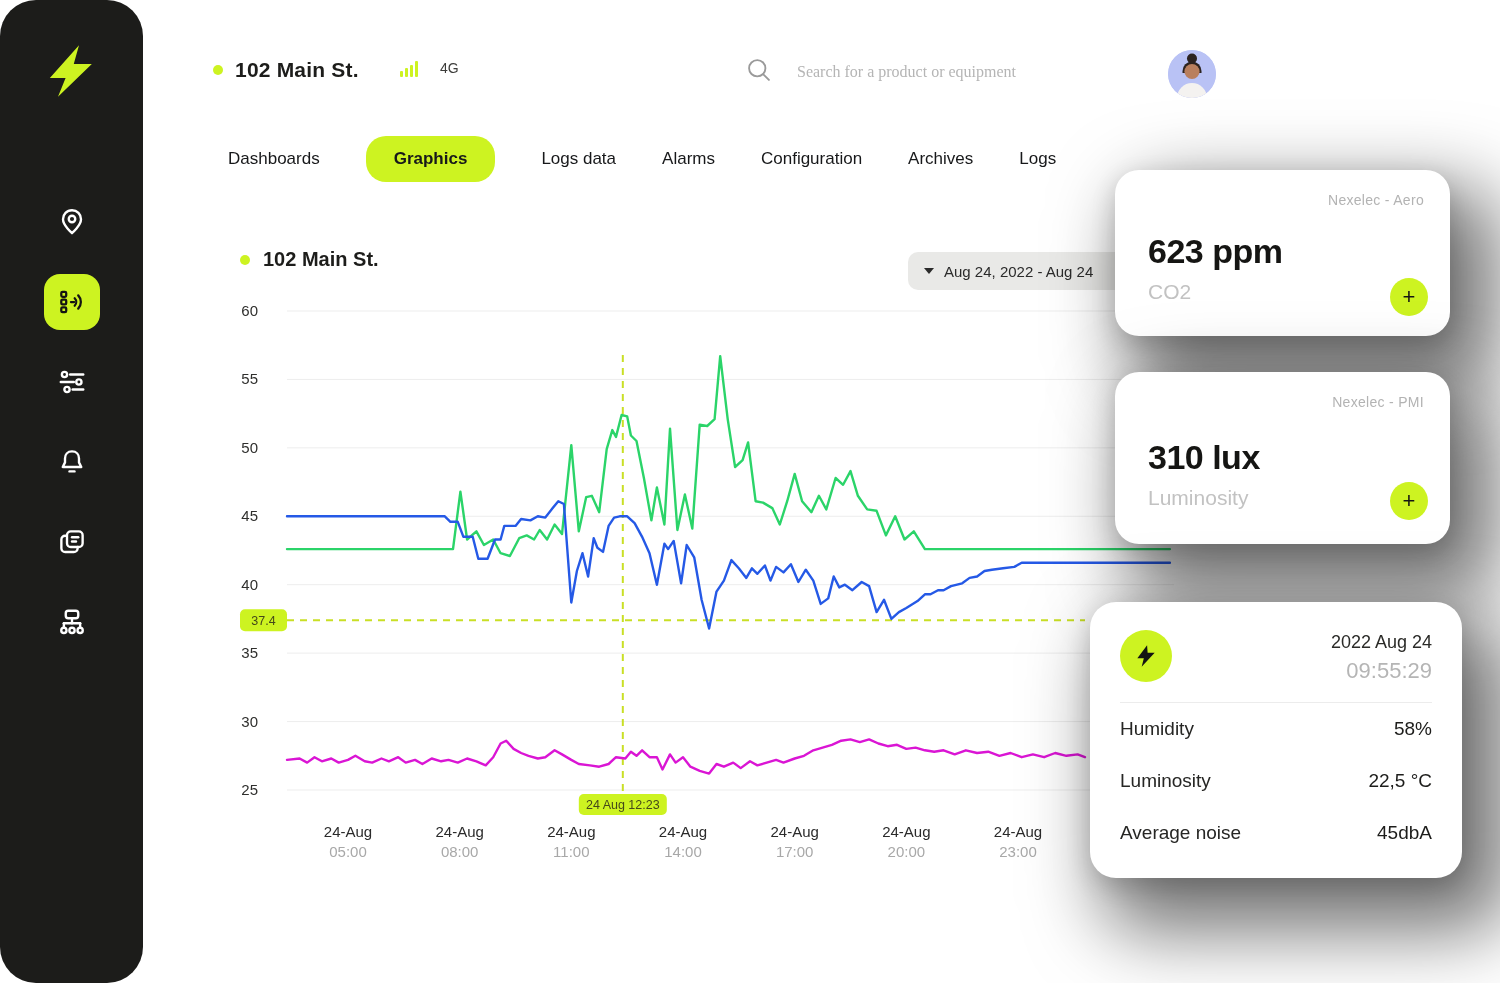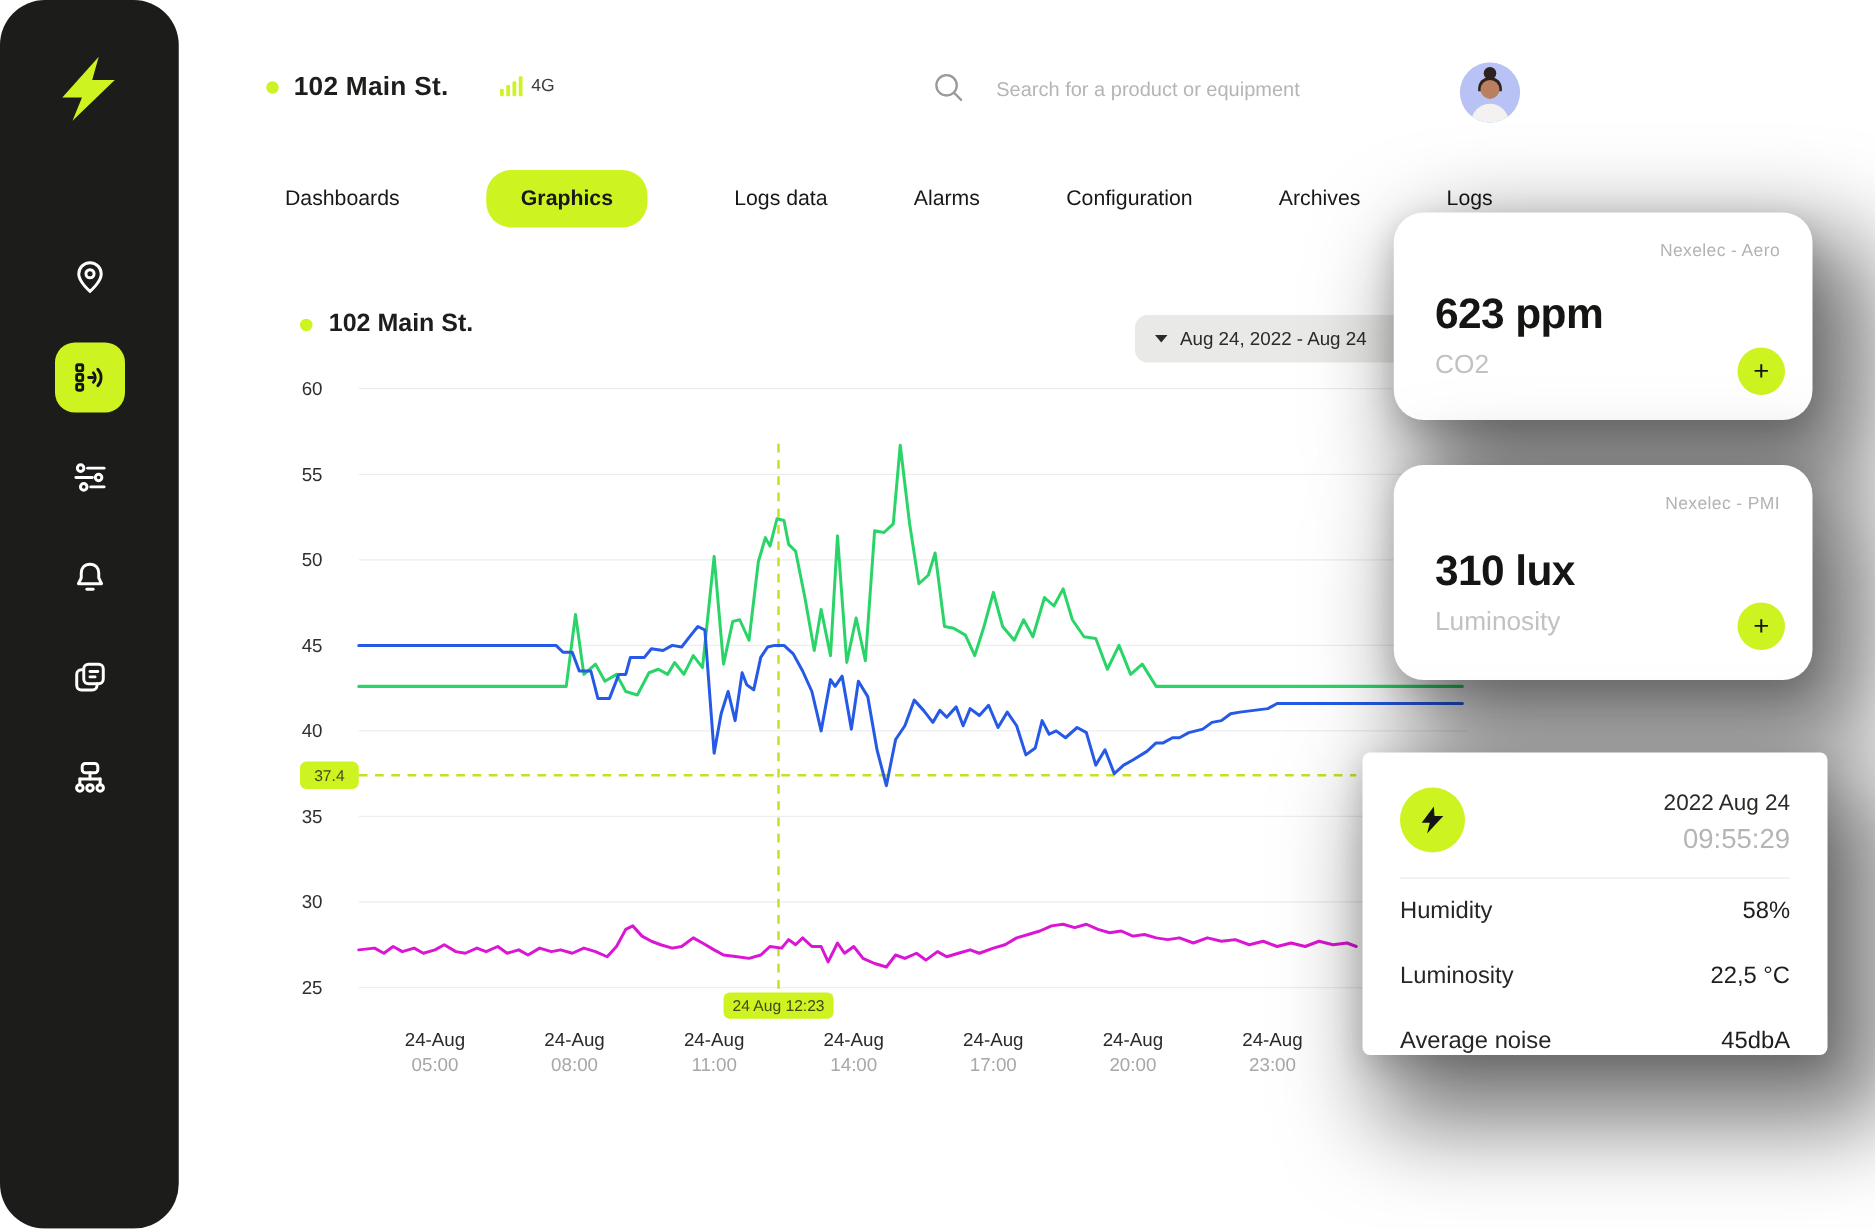--- a/index.html
+++ b/index.html
@@ -17,33 +17,33 @@
   .nav-item svg{display:block;}
 
   
   .panel{position:absolute;left:143px;top:0;width:1144px;height:983px;background:#fff;
          border-radius:40px;z-index:1;}
 
   
   .site{position:absolute;left:213px;top:58px;display:flex;align-items:center;gap:12px;z-index:3;}
   .dot{width:10px;height:10px;border-radius:50%;background:var(--accent);}
   .site-name{font-size:21px;font-weight:bold;letter-spacing:.2px;}
-  .signal{position:absolute;left:400px;top:60px;display:flex;align-items:flex-end;gap:7px;z-index:3;}
+  .signal{position:absolute;left:400px;top:60px;display:flex;align-items:flex-end;gap:22px;z-index:3;}
   .bars{display:flex;align-items:flex-end;gap:2px;height:16px;}
   .bars i{display:block;width:3px;background:var(--accent);border-radius:1px;}
   .net-label{font-size:14px;color:#3c3c3a;margin-bottom:1px;}
   .search{position:absolute;left:745px;top:56px;display:flex;align-items:center;gap:22px;z-index:3;}
   .search input{border:none;outline:none;font-size:16px;width:330px;color:#14532d;background:transparent;
-                font-family:Liberation Sans, sans-serif;}
+                font-family:Liberation Serif, serif;}
   .search input::placeholder{color:#b5b5b5;}
   .avatar{position:absolute;left:1168px;top:50px;width:48px;height:48px;border-radius:50%;
           background:#b9c2f5;overflow:hidden;z-index:3;cursor:pointer;}
 
   
-  .tab-bar{position:absolute;left:228px;top:136px;display:flex;align-items:center;gap:69px;z-index:3;}
+  .tab-bar{position:absolute;left:228px;top:136px;display:flex;align-items:center;gap:46px;z-index:3;}
   .tab{font-size:17px;color:#17181a;cursor:pointer;padding:13px 0;white-space:nowrap;}
   .tab.active{background:var(--accent);padding:13px 28px;border-radius:20px;font-weight:bold;}
 
   
   .chart-title{position:absolute;left:240px;top:248px;display:flex;align-items:center;gap:13px;z-index:3;}
   .chart-title .t{font-size:20px;font-weight:bold;}
   .date-pill{position:absolute;left:908px;top:252px;width:232px;height:38px;background:#e9e9e7;
              border-radius:10px;display:flex;align-items:center;gap:10px;padding:0 0 0 16px;
              box-sizing:border-box;font-size:15px;color:#2b2b2b;z-index:2;cursor:pointer;white-space:nowrap;overflow:hidden;}
   .caret{width:0;height:0;border-left:5px solid transparent;border-right:5px solid transparent;
@@ -64,21 +64,21 @@
   .card{position:absolute;background:#fff;border-radius:24px;z-index:6;
         box-shadow:30px 36px 75px 18px rgba(5,5,5,.55), 0 8px 24px rgba(0,0,0,.16);}
   .card .device{position:absolute;top:22px;right:26px;font-size:14px;color:#b3b3b3;letter-spacing:.3px;}
   .card .big{position:absolute;left:33px;font-size:34px;font-weight:bold;letter-spacing:-.5px;color:#151513;}
   .card .sub{position:absolute;left:33px;font-size:21px;color:#c2c2c2;}
   .plus-btn{position:absolute;right:22px;width:38px;height:38px;border-radius:50%;background:var(--accent);
             display:flex;align-items:center;justify-content:center;font-size:22px;font-weight:300;
             color:#151513;cursor:pointer;line-height:0;}
   .card1{left:1115px;top:170px;width:335px;height:166px;}
   .card2{left:1115px;top:372px;width:335px;height:172px;}
-  .card3{left:1090px;top:602px;width:372px;height:242px;border-radius:6px;}
+  .card3{left:1090px;top:602px;width:372px;height:276px;border-radius:26px;}
   .card3 .bolt-badge{position:absolute;left:30px;top:28px;width:52px;height:52px;border-radius:50%;
                      background:var(--accent);display:flex;align-items:center;justify-content:center;}
   .card3 .when{position:absolute;right:30px;top:30px;text-align:right;}
   .card3 .when .d{font-size:18px;color:#2b2b28;}
   .card3 .when .t{font-size:22px;color:#b5b5b5;margin-top:5px;}
   .card3 .divider{position:absolute;left:30px;right:30px;top:100px;border-top:1px solid #ececec;}
   .card3 .rows{position:absolute;left:30px;right:30px;top:116px;}
   .row{display:flex;justify-content:space-between;align-items:flex-start;height:52px;font-size:19px;color:#262624;}
   .row .val{color:#1d1d1b;}
 </style>

